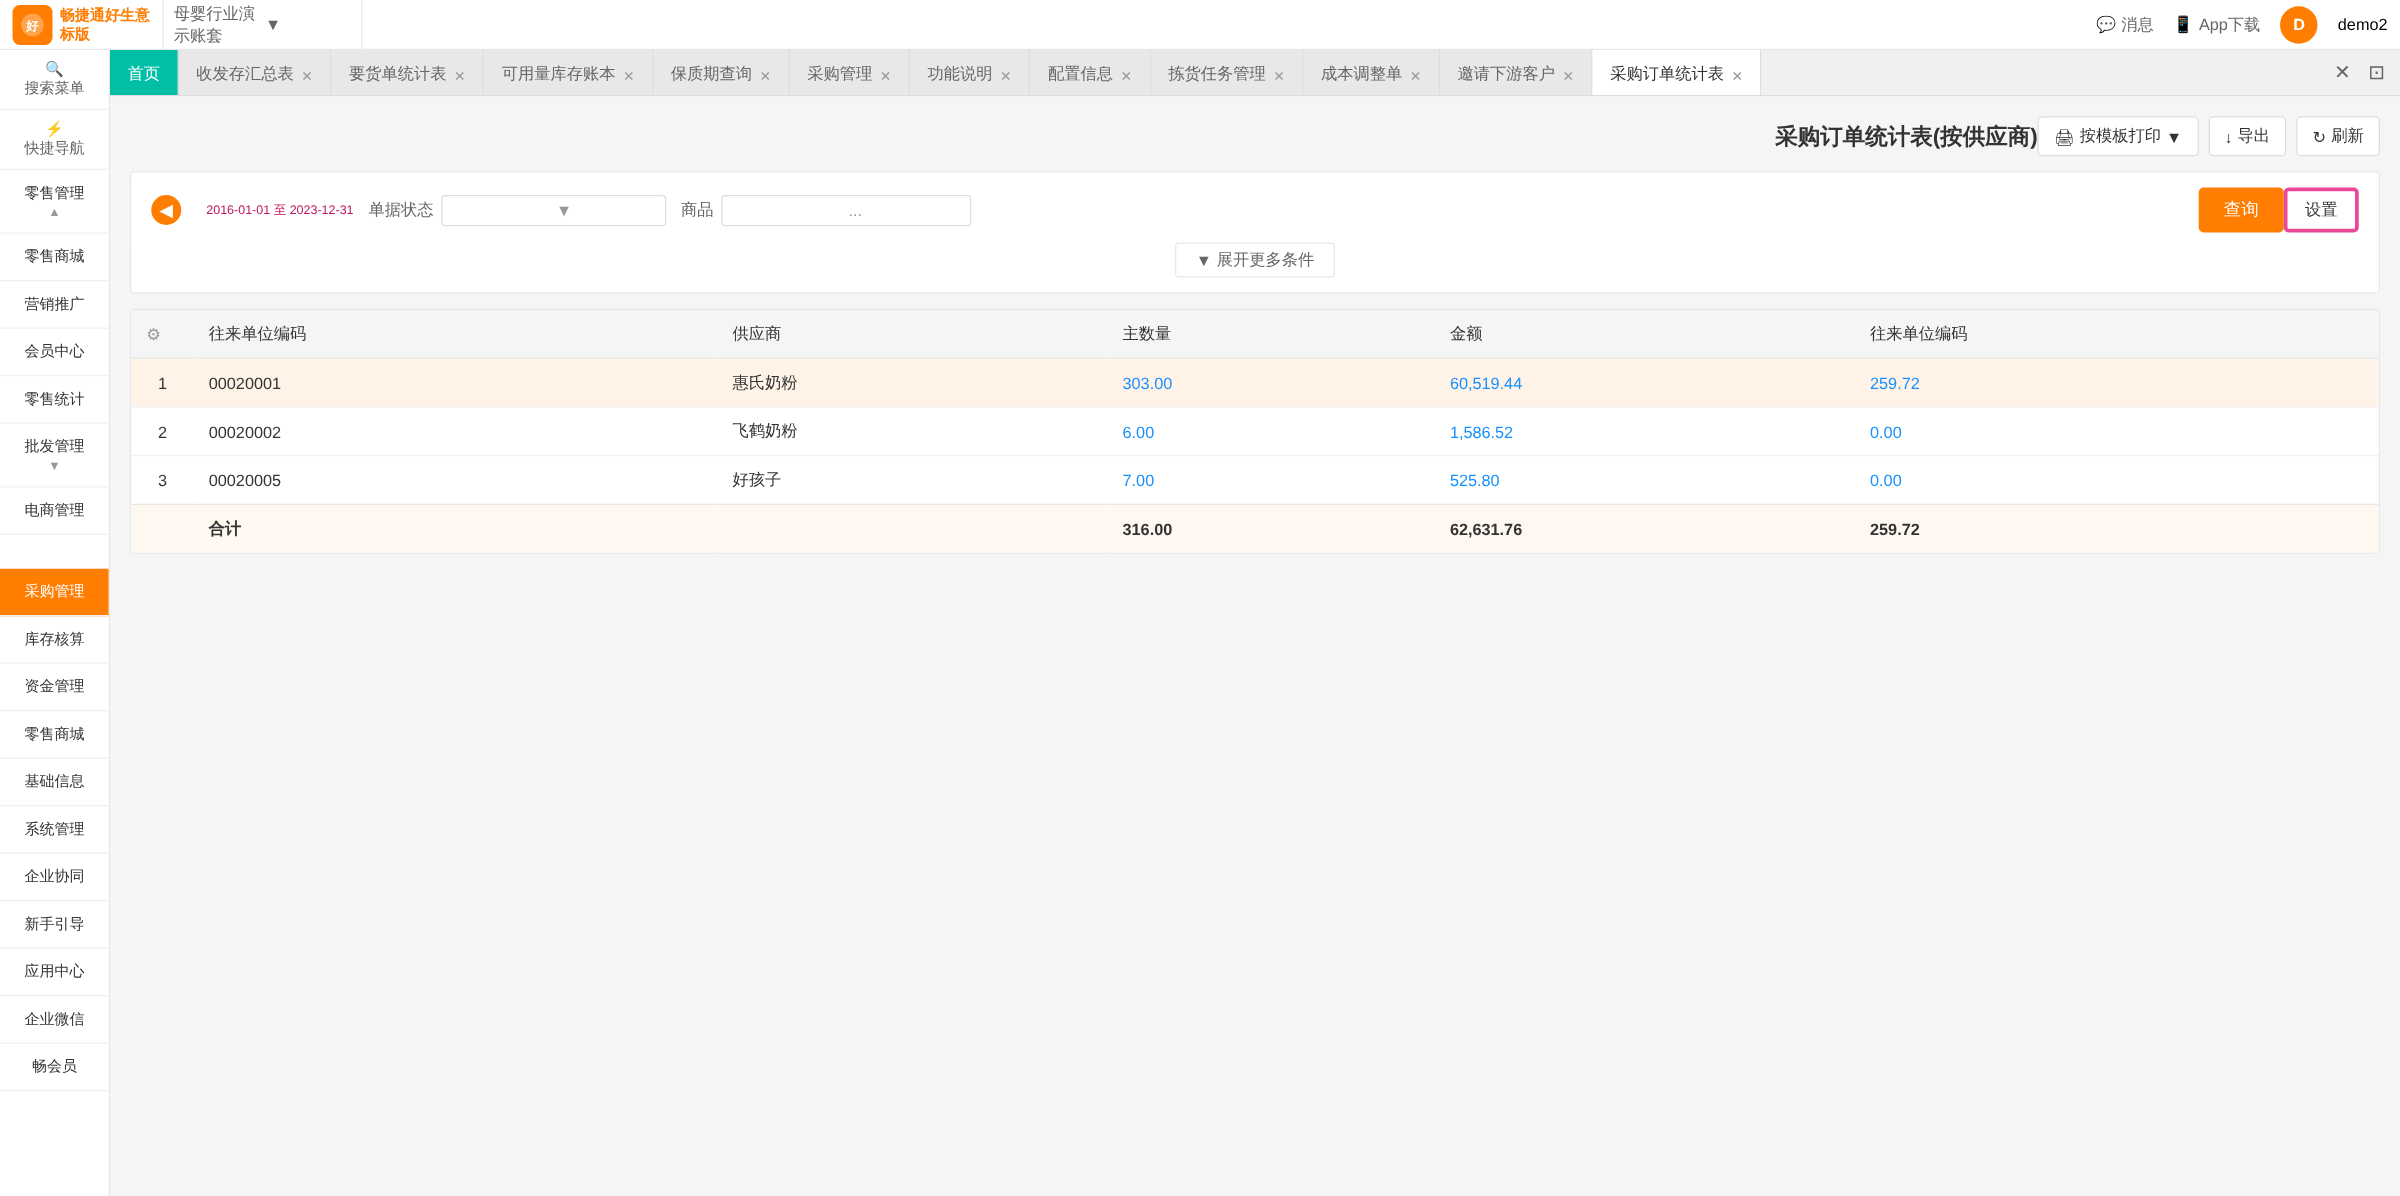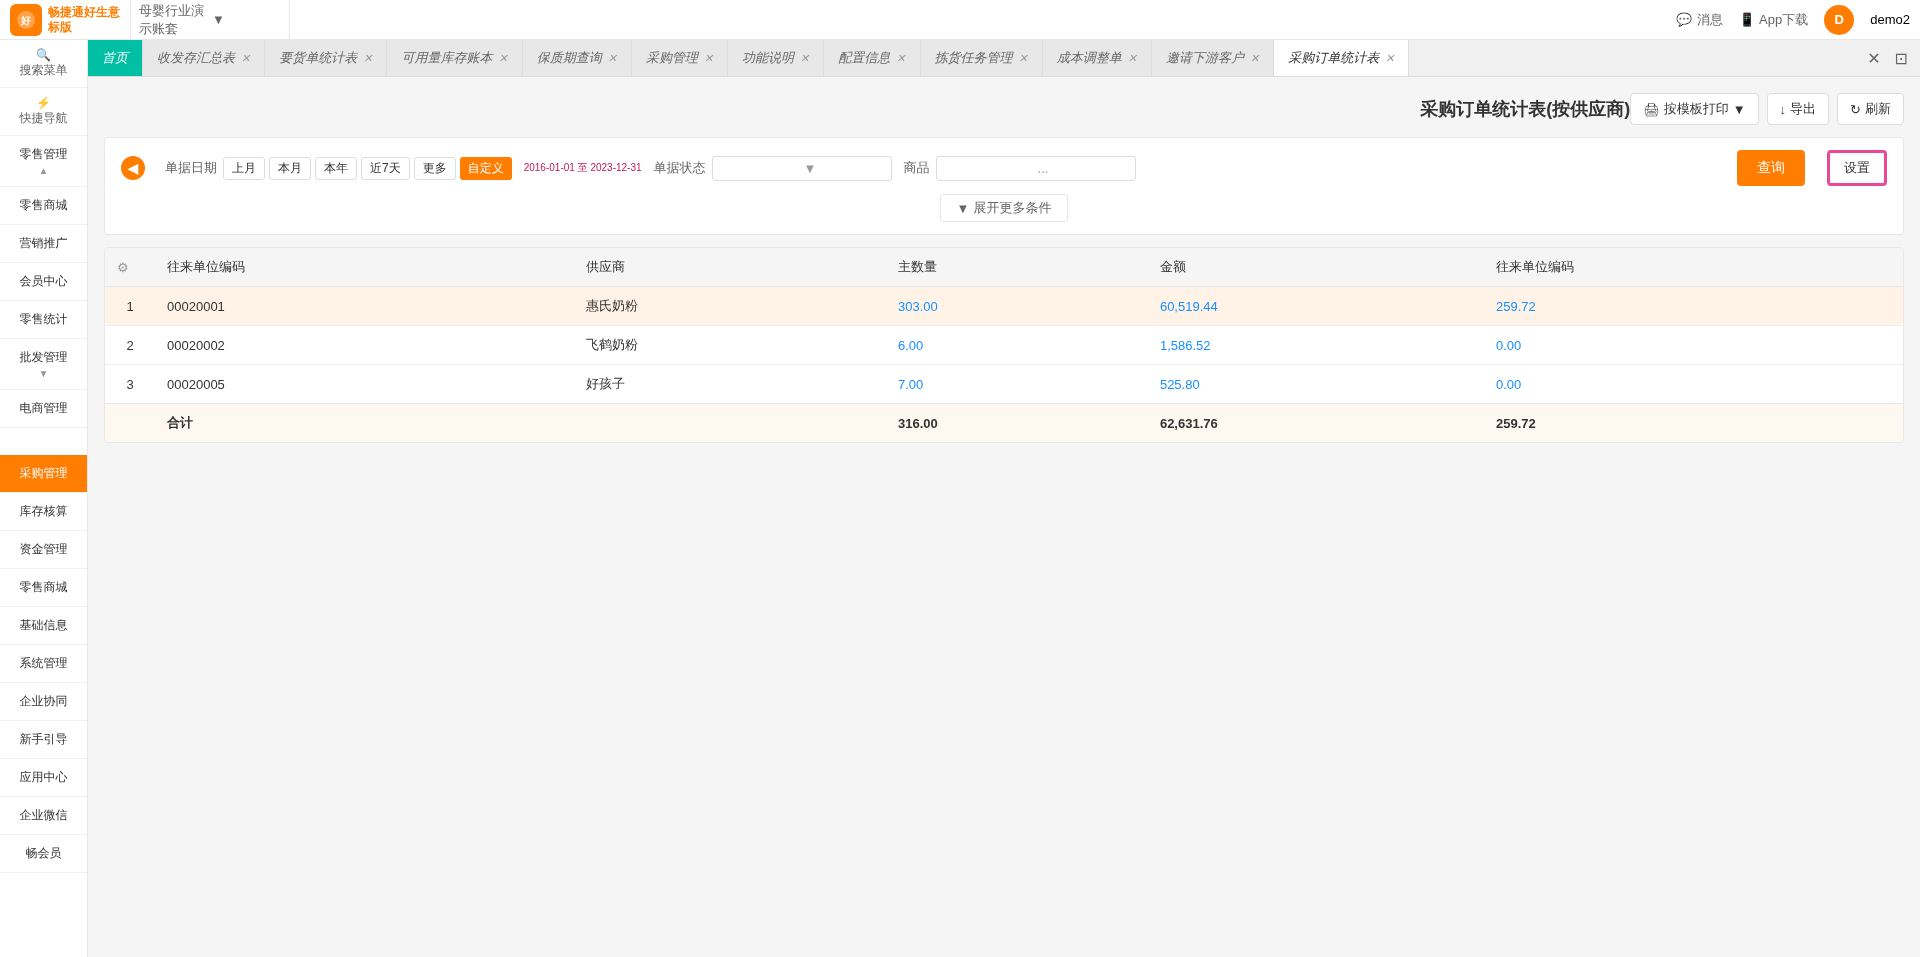--- a/index.html
+++ b/index.html
@@ -26,21 +26,21 @@
     .sidebar-item { padding: 10px 4px; text-align: center; color: #333; cursor: pointer; font-size: 12px; border-bottom: 1px solid #f0f0f0; }
     .sidebar-item.active { background: #ff7d00; color: white; margin-top: 27px; }
     .sidebar-item.has-sub { display: flex; flex-direction: column; align-items: center; gap: 2px; }
     .sidebar-sub-arrow { font-size: 10px; color: #999; }
 
     
     .content-area { flex: 1; display: flex; flex-direction: column; overflow: hidden; }
 
     
     .tab-bar { display: flex; align-items: center; background: #f0f0f0; border-bottom: 1px solid #ddd; min-height: 36px; overflow-x: auto; }
-    .tab-item { display: flex; align-items: center; gap: 4px; padding: 8px 14px; background: #e8e8e8; border-right: 1px solid #ddd; cursor: pointer; white-space: nowrap; font-size: 13px; color: #666; min-height: 36px; font-style: italic; }
+    .tab-item { display: flex; align-items: flex-end; gap: 4px; padding: 8px 14px; background: #e8e8e8; border-right: 1px solid #ddd; cursor: pointer; white-space: nowrap; font-size: 13px; color: #666; min-height: 36px; }
     .tab-item.active { background: #fff; color: #333; }
     .tab-item.home { background: #00bfa5; color: white; }
     .tab-close { color: #999; font-size: 11px; margin-left: 2px; }
     .tab-bar-end { margin-left: auto; display: flex; align-items: center; padding: 0 8px; gap: 6px; }
     .tab-end-btn { color: #666; cursor: pointer; font-size: 16px; padding: 2px 4px; }
 
     
     .page-content { flex: 1; overflow: auto; padding: 16px; background: #f5f5f5; }
 
     
@@ -232,48 +232,37 @@
             <span>↻</span>
             <span>刷新</span>
           </button>
         </div>
       </div>
 
       <div class="filter-panel">
         <div class="filter-row">
           <div class="collapse-btn">◀</div>
           <div class="filter-item">
-            <span class="filter-label">单据日期</span>
-            <div class="filter-date-btns">
-              <button class="filter-date-btn">上月</button>
-              <button class="filter-date-btn">本月</button>
-              <button class="filter-date-btn">本年</button>
-              <button class="filter-date-btn">近7天</button>
-              <button class="filter-date-btn">更多</button>
-              <button class="filter-custom-btn">自定义</button>
-            </div>
-          </div>
-          <div class="filter-item">
             <span class="filter-date-range">2016-01-01 至 2023-12-31</span>
           </div>
           <div class="filter-item">
             <span class="filter-label">单据状态</span>
             <div class="filter-select">
               <span></span>
               <span>▼</span>
             </div>
           </div>
           <div class="filter-item">
             <span class="filter-label">商品</span>
             <div class="filter-input">
               <span></span>
               <span>...</span>
             </div>
           </div>
-          <div style="margin-left: auto; display: flex; gap: 22px;">
+          <div style="margin-left: auto; display: flex; gap: 0;">
             <button class="btn-query">查询</button>
             <button class="btn-settings">设置</button>
           </div>
         </div>
         <div class="expand-row">
           <div class="expand-btn">
             <span>▼</span>
             <span>展开更多条件</span>
           </div>
         </div>

